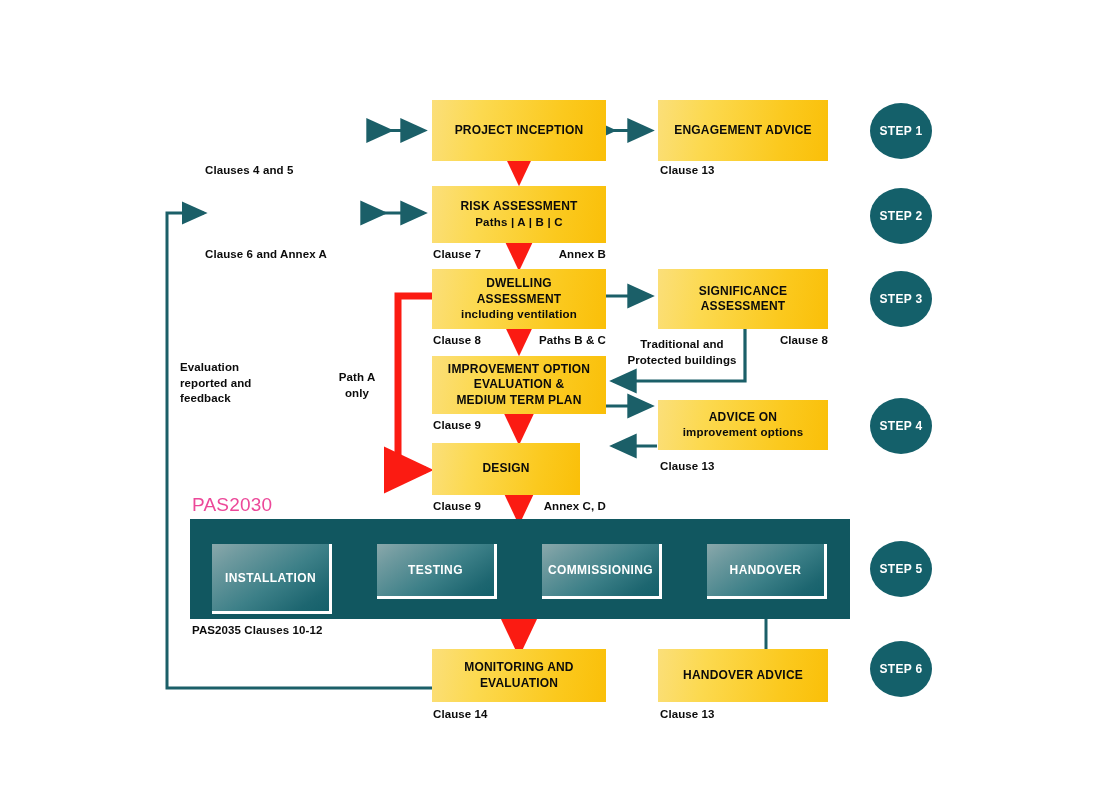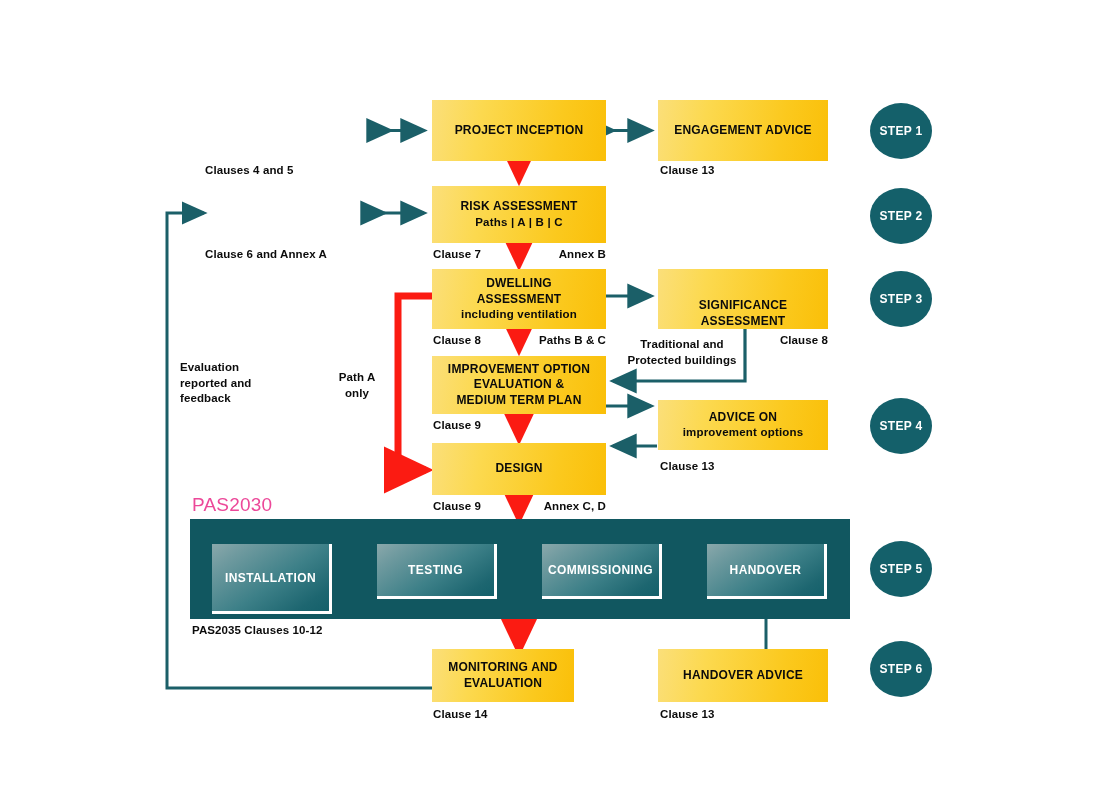--- a/index.html
+++ b/index.html
@@ -221,21 +221,21 @@
   <div class="ybox" style="left:432px; top:269px; width:174px; height:60px;">
     <div>
       <span class="l1">DWELLING</span>
       <span class="l1">ASSESSMENT</span>
       <span class="l2">including ventilation</span>
     </div>
   </div>
   <div class="cap" style="left:433px; top:334px;">Clause 8</div>
   <div class="cap right" style="left:495px; top:334px; width:111px;">Paths B &amp; C</div>
 
-  <div class="ybox" style="left:658px; top:269px; width:170px; height:60px;align-items:flex-end;">
+  <div class="ybox" style="left:658px; top:269px; width:170px; height:60px;">
     <div>
       <span class="l1">SIGNIFICANCE</span>
       <span class="l1">ASSESSMENT</span>
     </div>
   </div>
   <div class="cap right" style="left:700px; top:334px; width:128px;">Clause 8</div>
 
   <div class="note center" style="left:612px; top:337px; width:140px;">
     <span style="display:block;">Traditional and</span>
     <span style="display:block;">Protected buildings</span>
@@ -255,21 +255,21 @@
   <div class="cap" style="left:433px; top:419px;">Clause 9</div>
 
   <div class="ybox" style="left:658px; top:400px; width:170px; height:50px;">
     <div>
       <span class="l1">ADVICE ON</span>
       <span class="l2">improvement options</span>
     </div>
   </div>
   <div class="cap" style="left:660px; top:460px;">Clause 13</div>
 
-  <div class="ybox" style="left:432px; top:443px; width:174px; height:52px;">
+  <div class="ybox" style="left:432px; top:443px; width:148px; height:52px;">
     <span>DESIGN</span>
   </div>
   <div class="cap" style="left:433px; top:500px;">Clause 9</div>
   <div class="cap right" style="left:490px; top:500px; width:116px;">Annex C, D</div>
 
   <div class="note center" style="left:322px; top:370px; width:70px;">
     <span style="display:block;">Path A</span>
     <span style="display:block;">only</span>
   </div>
 
@@ -300,21 +300,21 @@
   <div class="tbox" style="left:707px; top:544px; width:120px; height:55px;">
     <span>HANDOVER</span>
   </div>
 
   <div class="cap" style="left:192px; top:624px;">PAS2035 Clauses 10-12</div>
 
   <div class="step" style="left:870px; top:541px;">
     <span>STEP 5</span>
   </div>
 
-  <div class="ybox" style="left:432px; top:649px; width:142px; height:53px;">
+  <div class="ybox" style="left:432px; top:649px; width:174px; height:53px;">
     <div>
       <span class="l1">MONITORING AND</span>
       <span class="l1">EVALUATION</span>
     </div>
   </div>
   <div class="cap" style="left:433px; top:708px;">Clause 14</div>
 
   <div class="ybox" style="left:658px; top:649px; width:170px; height:53px;">
     <span>HANDOVER ADVICE</span>
   </div>

